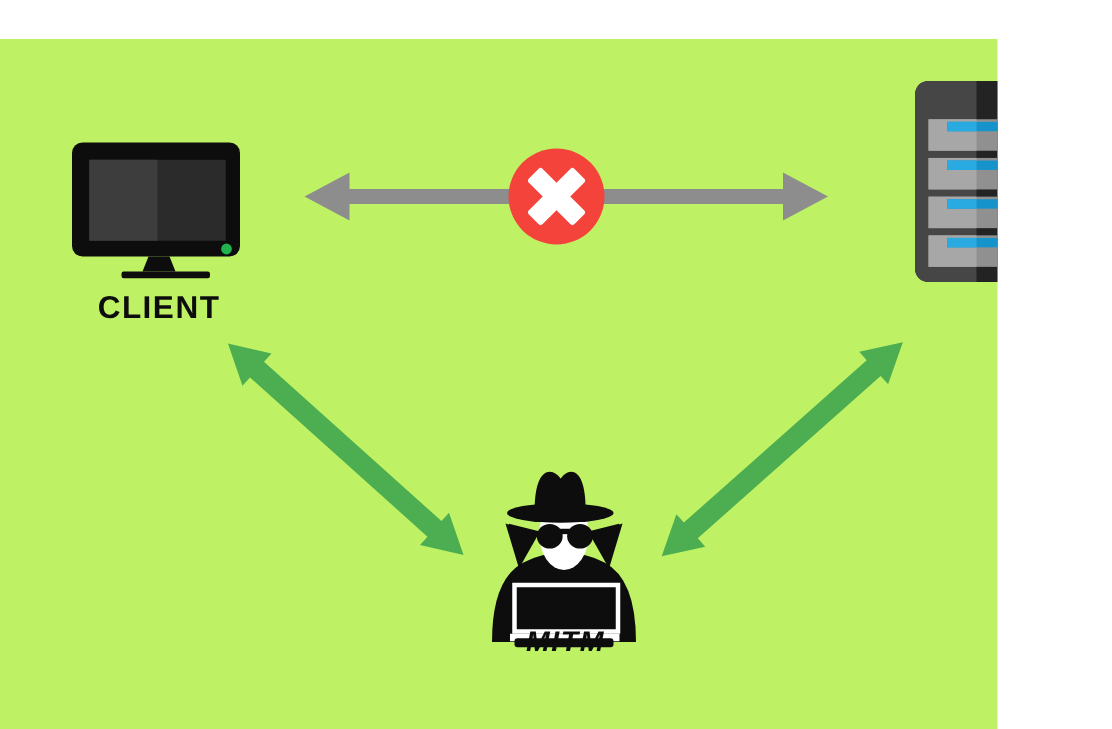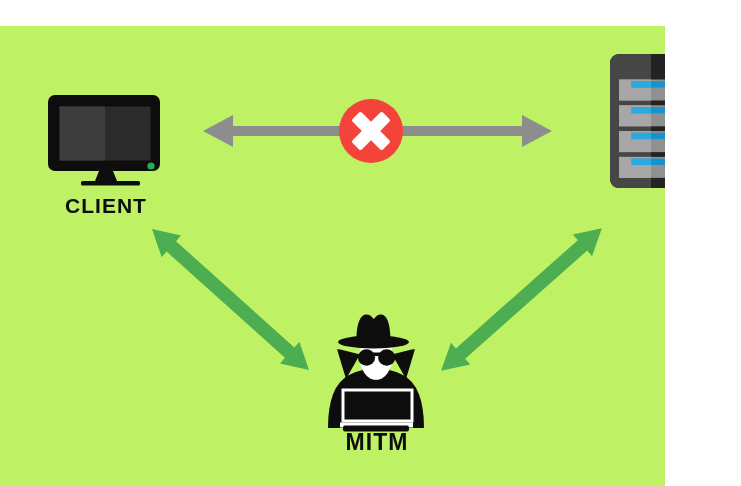--- a/index.html
+++ b/index.html
@@ -15,21 +15,21 @@
   .node-label{
     position:absolute;
     transform:translateX(-50%);
     font-weight:700;
     color:#0d0d0d;
     letter-spacing:1px;
     white-space:nowrap;
   }
   .label-client{left:106px;top:168px;font-size:21px;}
   .label-server{left:650px;top:168px;font-size:21px;}
-  .label-mitm{left:377px;top:403px;font-size:23px;}
+  .label-mitm{left:377px;top:392px;font-size:19px;font-style:italic;}
 </style>
 </head>
 <body>
 
 <div class="diagram">
 
   <svg class="canvas-svg" width="741" height="486" viewBox="0 0 741 486">
 
     <g>
       <rect x="48" y="69" width="112" height="76" rx="7" fill="#0d0d0d"></rect>

